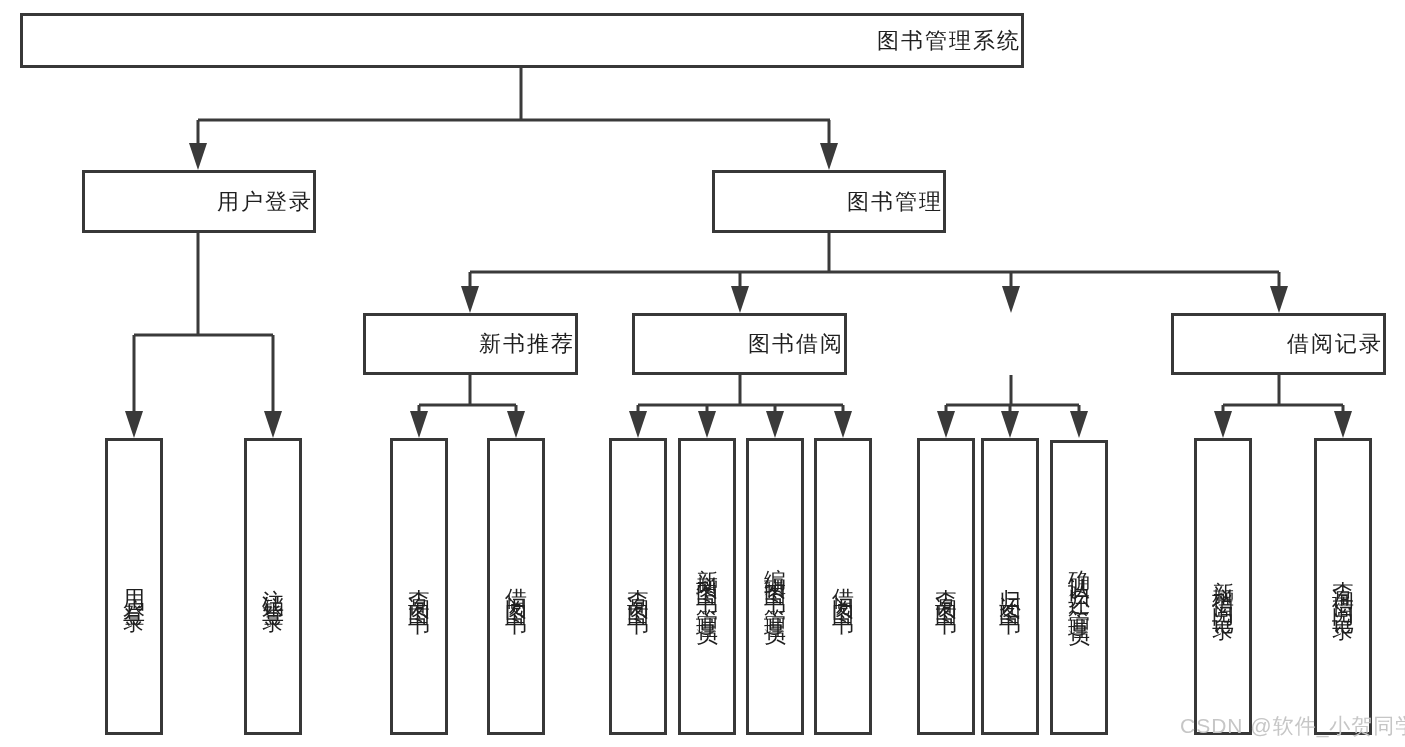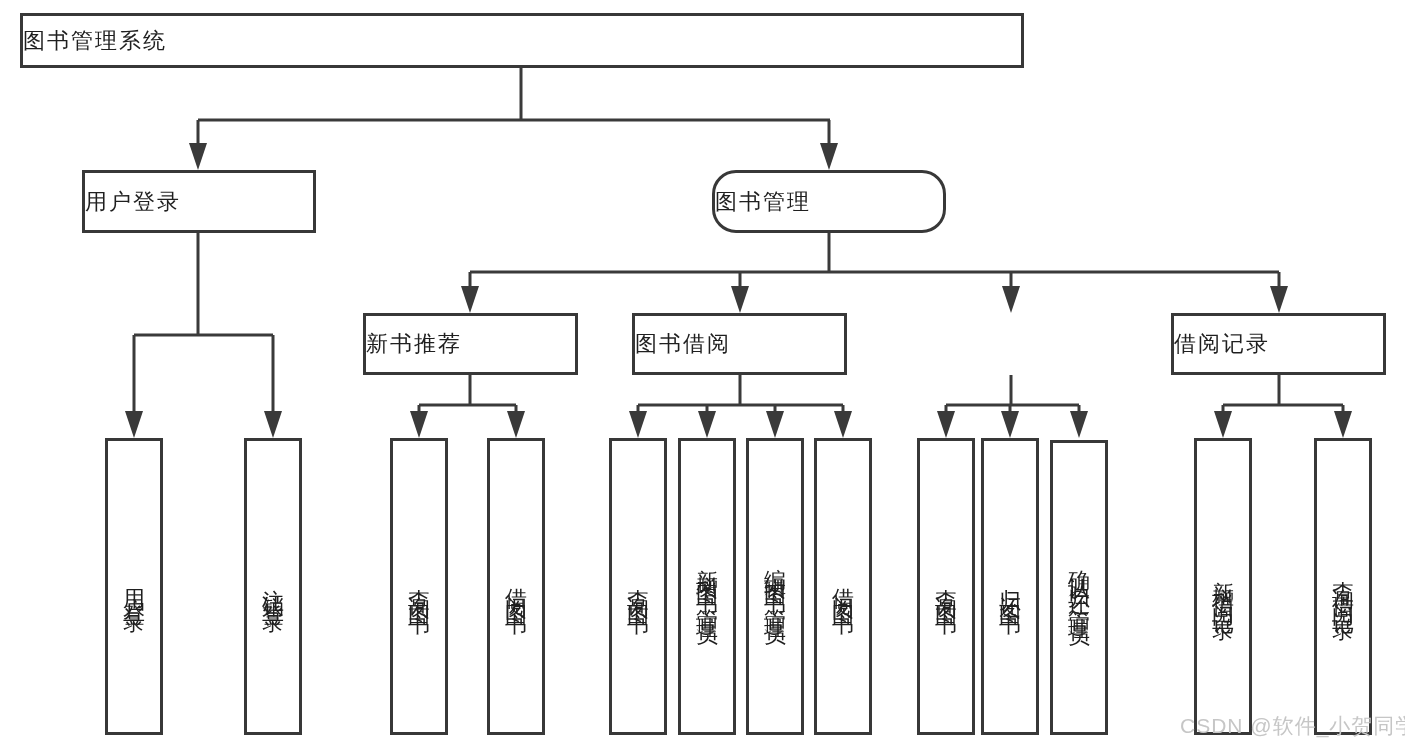--- a/index.html
+++ b/index.html
@@ -12,21 +12,21 @@
     color: #1f1f1f;
     overflow: hidden;
   }
   .box {
     position: absolute;
     box-sizing: border-box;
     border: 3px solid #383838;
     background: #ffffff;
     display: flex;
     align-items: center;
-    justify-content: flex-start;
+    justify-content: flex-end;
     font-size: 22px;
     letter-spacing: 2px;
     z-index: 2;
   }
   .vbox {
     position: absolute;
     box-sizing: border-box;
     border: 3px solid #383838;
     background: #ffffff;
     display: flex;
@@ -106,21 +106,21 @@
     </g>
   </svg>
 
   <div class="box" style="left:20px; top:13px; width:1004px; height:55px;">
     <span>图书管理系统</span>
   </div>
 
   <div class="box" style="left:82px; top:170px; width:234px; height:63px;">
     <span>用户登录</span>
   </div>
-  <div class="box" style="left:712px; top:170px; width:234px; height:63px;border-radius:24px;">
+  <div class="box" style="left:712px; top:170px; width:234px; height:63px;">
     <span>图书管理</span>
   </div>
 
   <div class="box" style="left:632px; top:313px; width:215px; height:62px;">
     <span>图书借阅</span>
   </div>
   <div class="box" style="left:363px; top:313px; width:215px; height:62px;">
     <span>新书推荐</span>
   </div>
   <div class="box" style="left:1171px; top:313px; width:215px; height:62px;">

